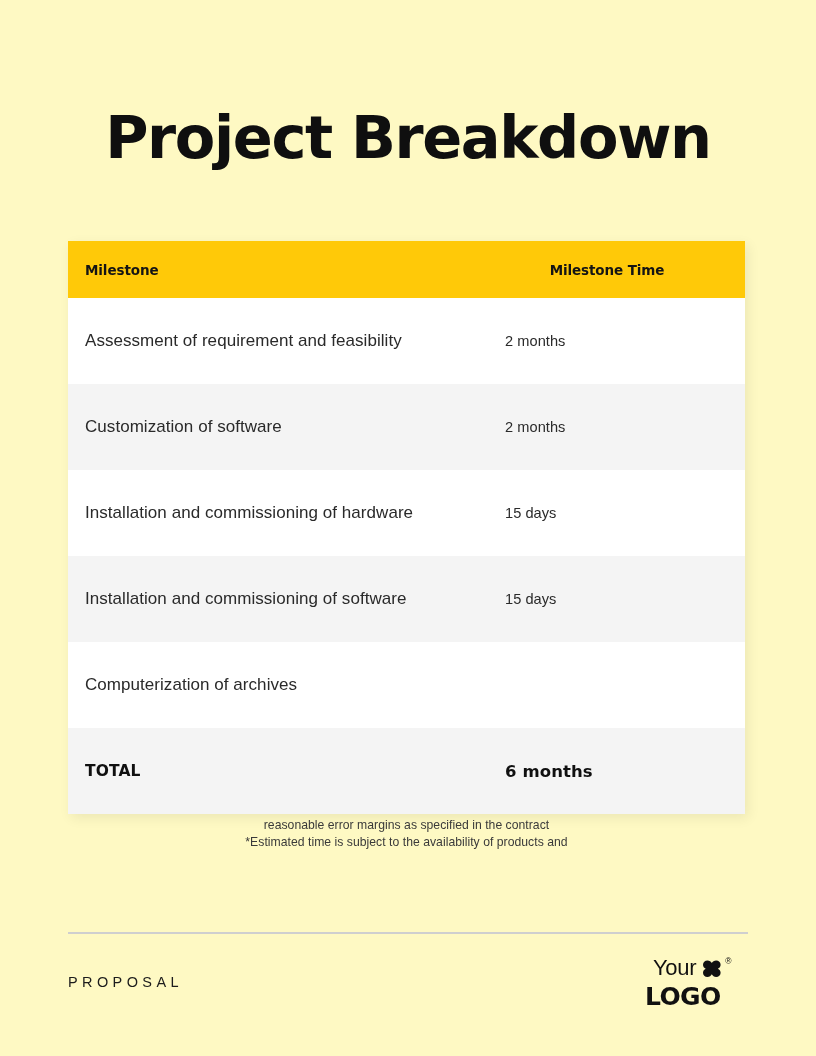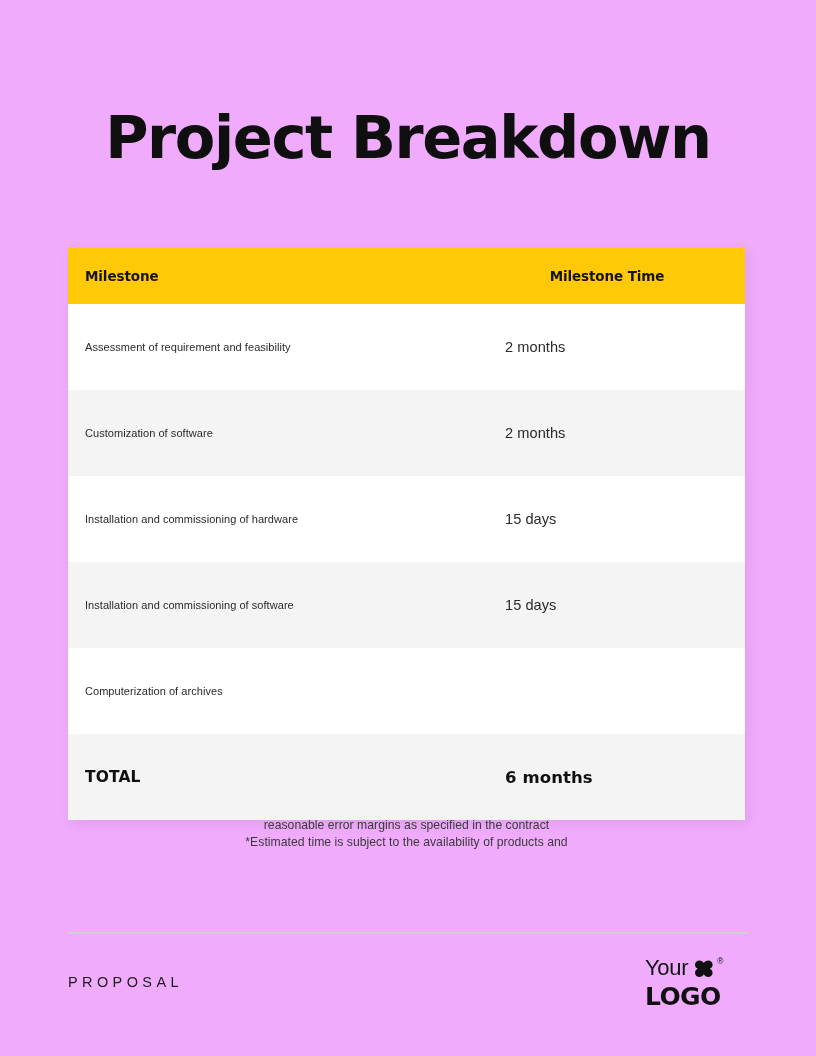--- a/index.html
+++ b/index.html
@@ -16,21 +16,21 @@
     color: #1a1a1a;
     position: relative;
     overflow: hidden;
   }
 
   .page {
     position: absolute;
     inset: 0;
     width: 816px;
     height: 1056px;
-    background: #f0abfc;
+    background: #fef9c3;
   }
 
   
   .title {
     position: absolute;
     left: 68px;
     top: 108px;
     width: 680px;
     text-align: center;
     font-family: "DejaVu Sans", sans-serif;
@@ -39,21 +39,21 @@
     letter-spacing: -1.4px;
     color: #0f0f0f;
     line-height: 1.0;
     white-space: nowrap;
   }
 
   
   .table-card {
     position: absolute;
     left: 68px;
-    top: 247px;
+    top: 241px;
     width: 677px;
     background: #ffffff;
     box-shadow: 3px 4px 12px rgba(0,0,0,0.075);
   }
 
   .table-header {
     height: 57px;
     background: #FFC908;
     display: flex;
     align-items: center;
@@ -85,21 +85,21 @@
     display: flex;
     align-items: center;
     background: #ffffff;
   }
 
   .row.alt { background: #F4F4F4; gap: 17px; }
 
   .cell-name {
     flex: 1 1 auto;
     padding-left: 17px;
-    font-size: 11px;
+    font-size: 17px;
     font-weight: 400;
     color: #2a2a2a;
     letter-spacing: 0.05px;
   }
 
   .cell-time {
     width: 240px;
     text-align: left;
     padding-right: 36px;
     font-size: 14.6px;
@@ -159,20 +159,21 @@
     width: 104px;
     height: 50px;
     color: #111111;
   }
 
   .logo-top {
     display: flex;
     align-items: flex-start;
     height: 25px;
     line-height: 1;
+    margin-left: 8px;
   }
 
   .logo-your {
     font-size: 22px;
     font-weight: 400;
     letter-spacing: -0.3px;
     color: #111111;
     line-height: 0.95;
   }
 

